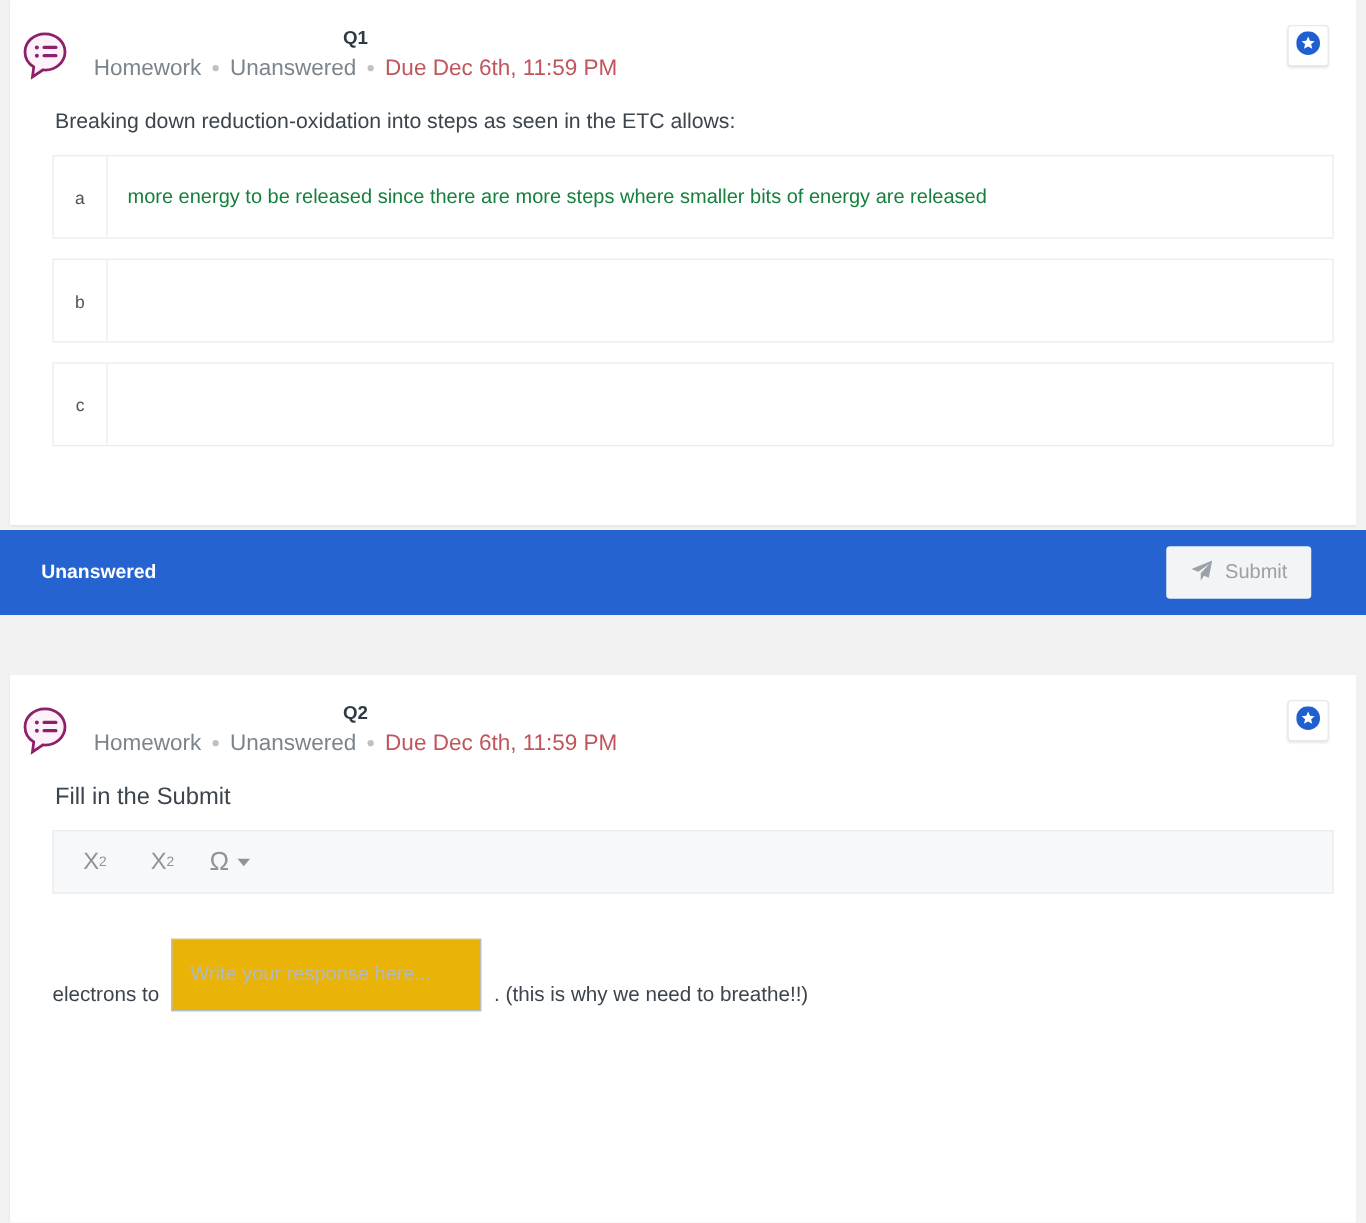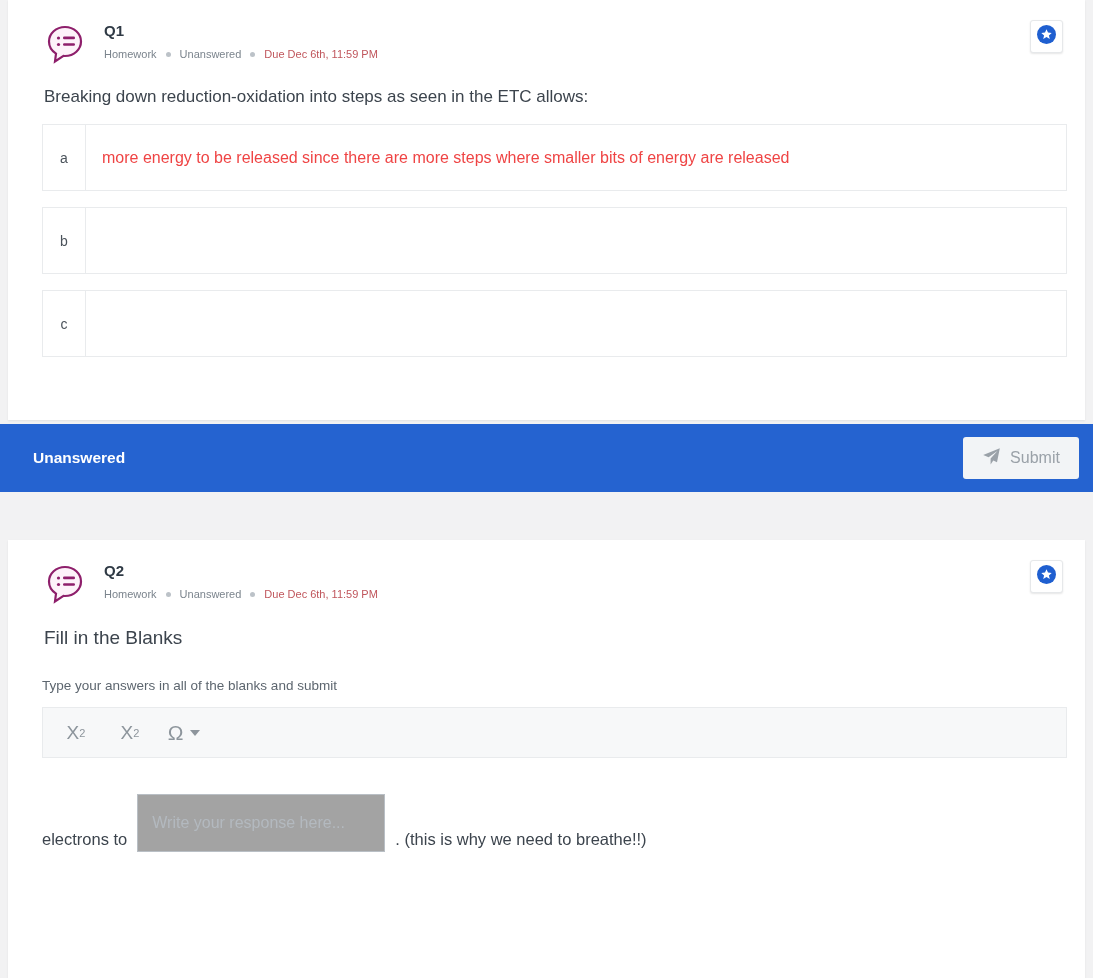--- a/index.html
+++ b/index.html
@@ -31,42 +31,43 @@
     box-shadow: 0 1px 2px rgba(0,0,0,0.07);
   }
   #card-q1 { top: 0px; height: 420px; }
   #card-q2 { top: 540px; height: 470px; }
 
   
   .q-header {
     position: relative;
     display: flex;
     align-items: flex-start;
-    padding: 20px 0 0 38px;
+    padding: 20px 0 0 9px;
+    text-align: center;
   }
   .q-icon {
     width: 40px;
     height: 40px;
     flex: 0 0 40px;
     margin-top: 4px;
   }
   .q-header-text {
     margin-left: 18px;
     padding-top: 2px;
   }
   .q-number {
     font-size: 15px;
     font-weight: bold;
     color: #2f3a45;
     letter-spacing: .1px;
     line-height: 18px;
   }
   .q-meta {
     margin-top: 5px;
-    font-size: 11px;
+    font-size: 18px;
     color: #7b848d;
     line-height: 18px;
     display: flex;
     align-items: center;
   }
   .q-meta .dot {
     display: inline-block;
     width: 5px;
     height: 5px;
     border-radius: 50%;
@@ -127,21 +128,21 @@
     justify-content: center;
     font-size: 14px;
     color: #4b535b;
     border-right: 1px solid #e9ebed;
   }
   .option-text {
     display: flex;
     align-items: center;
     padding-left: 16px;
     font-size: 16px;
-    color: #ef4444;
+    color: #15803d;
   }
 
   
   .submit-bar {
     position: absolute;
     left: 0;
     top: 424px;
     width: 1093px;
     height: 68px;
     background: #2563d0;
@@ -149,21 +150,21 @@
     align-items: center;
     justify-content: space-between;
   }
   .submit-status {
     margin-left: 33px;
     color: #ffffff;
     font-size: 15.5px;
     font-weight: bold;
   }
   .submit-button {
-    margin-right: 14px;
+    margin-right: 44px;
     height: 42px;
     min-width: 116px;
     background: #f2f4f6;
     border: none;
     border-radius: 3px;
     display: flex;
     align-items: center;
     justify-content: center;
     gap: 9px;
     cursor: default;
@@ -232,21 +233,21 @@
     margin-top: 36px;
     display: flex;
     align-items: flex-end;
   }
   .blank-input {
     width: 248px;
     height: 58px;
     box-sizing: border-box;
     margin: 0 10px;
     border: 1px solid #b9bfc5;
-    background: #a3a3a3;
+    background: #eab308;
     padding: 0 14px;
     font-family: "Liberation Sans", sans-serif;
     font-size: 16px;
     color: #3c444d;
     outline: none;
   }
   .blank-input::placeholder { color: #b3b9bf; }
 </style>
 </head>
 <body>
@@ -338,22 +339,21 @@
       <div class="star-btn">
         <span>
           <svg width="19" height="19" viewBox="0 0 19 19">
             <circle cx="9.5" cy="9.5" r="9.5" fill="#1f5fd0"></circle>
             <path d="M9.5 4.2 L11 7.6 L14.7 7.9 L11.9 10.4 L12.8 14 L9.5 12.1 L6.2 14 L7.1 10.4 L4.3 7.9 L8 7.6 Z" fill="#ffffff"></path>
           </svg>
         </span>
       </div>
     </div>
 
-    <div class="q2-title">Fill in the Blanks</div>
-    <div class="q2-instructions">Type your answers in all of the blanks and submit</div>
+    <div class="q2-title">Fill in the Submit</div>
 
     <div class="editor-toolbar">
       <div class="tool-btn">
         <span>X</span>
           <sub>2</sub>
       </div>
       <div class="tool-btn">
         <span>X</span>
           <sup>2</sup>
       </div>

